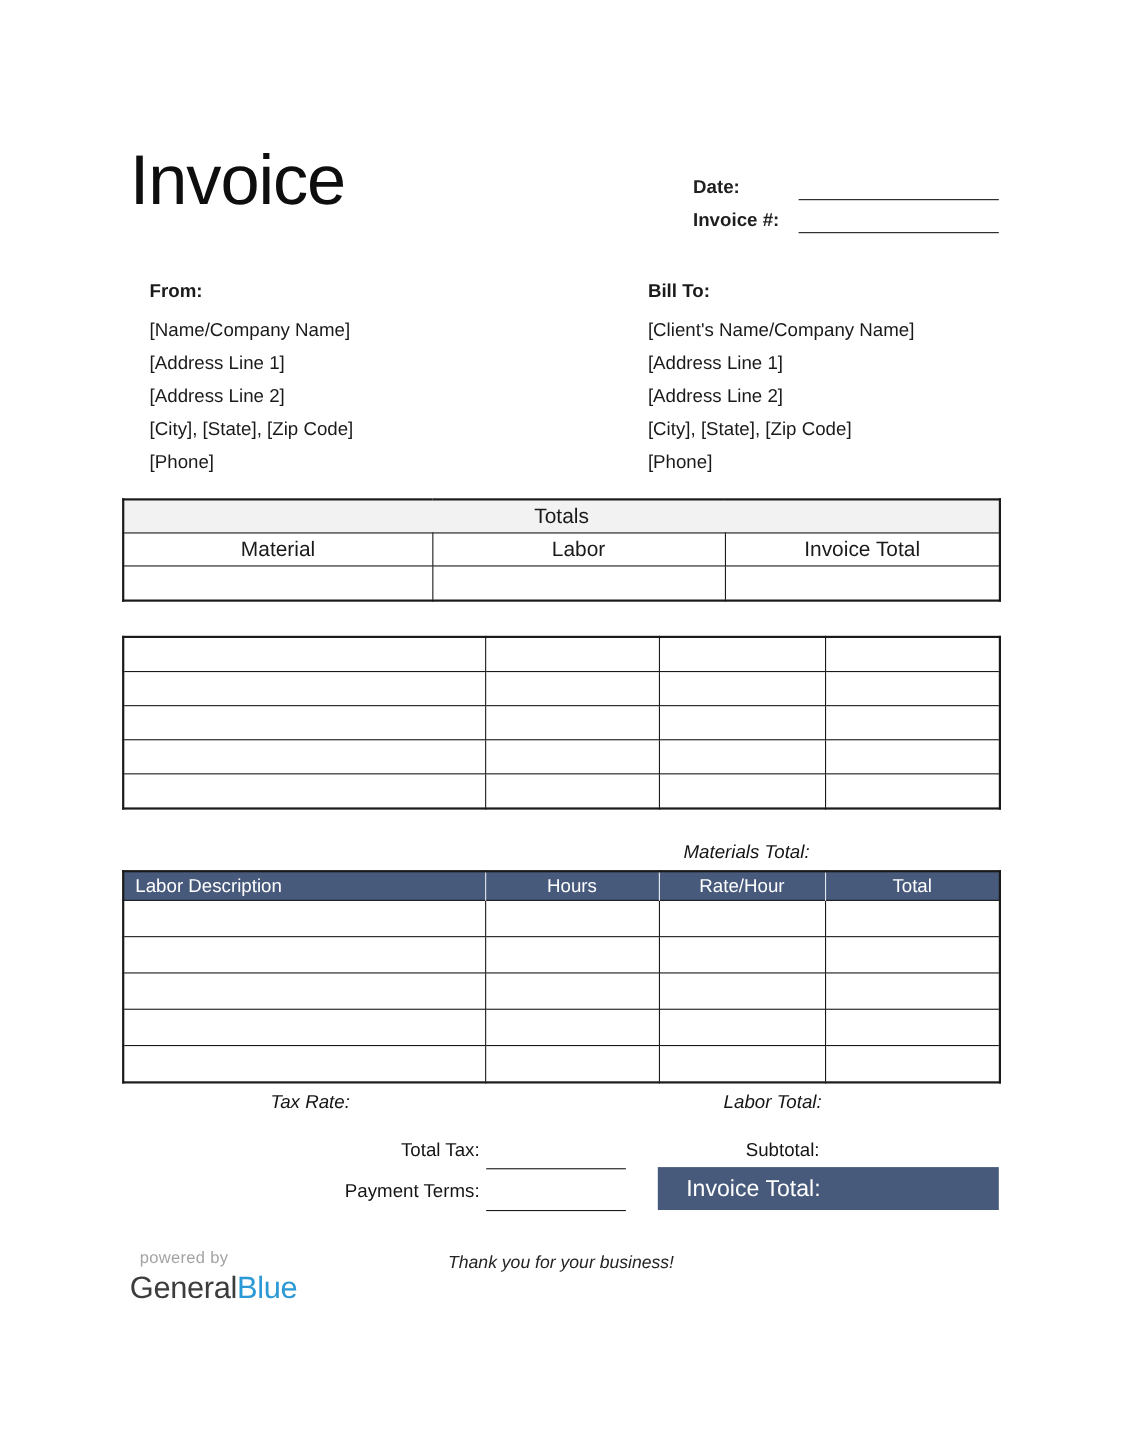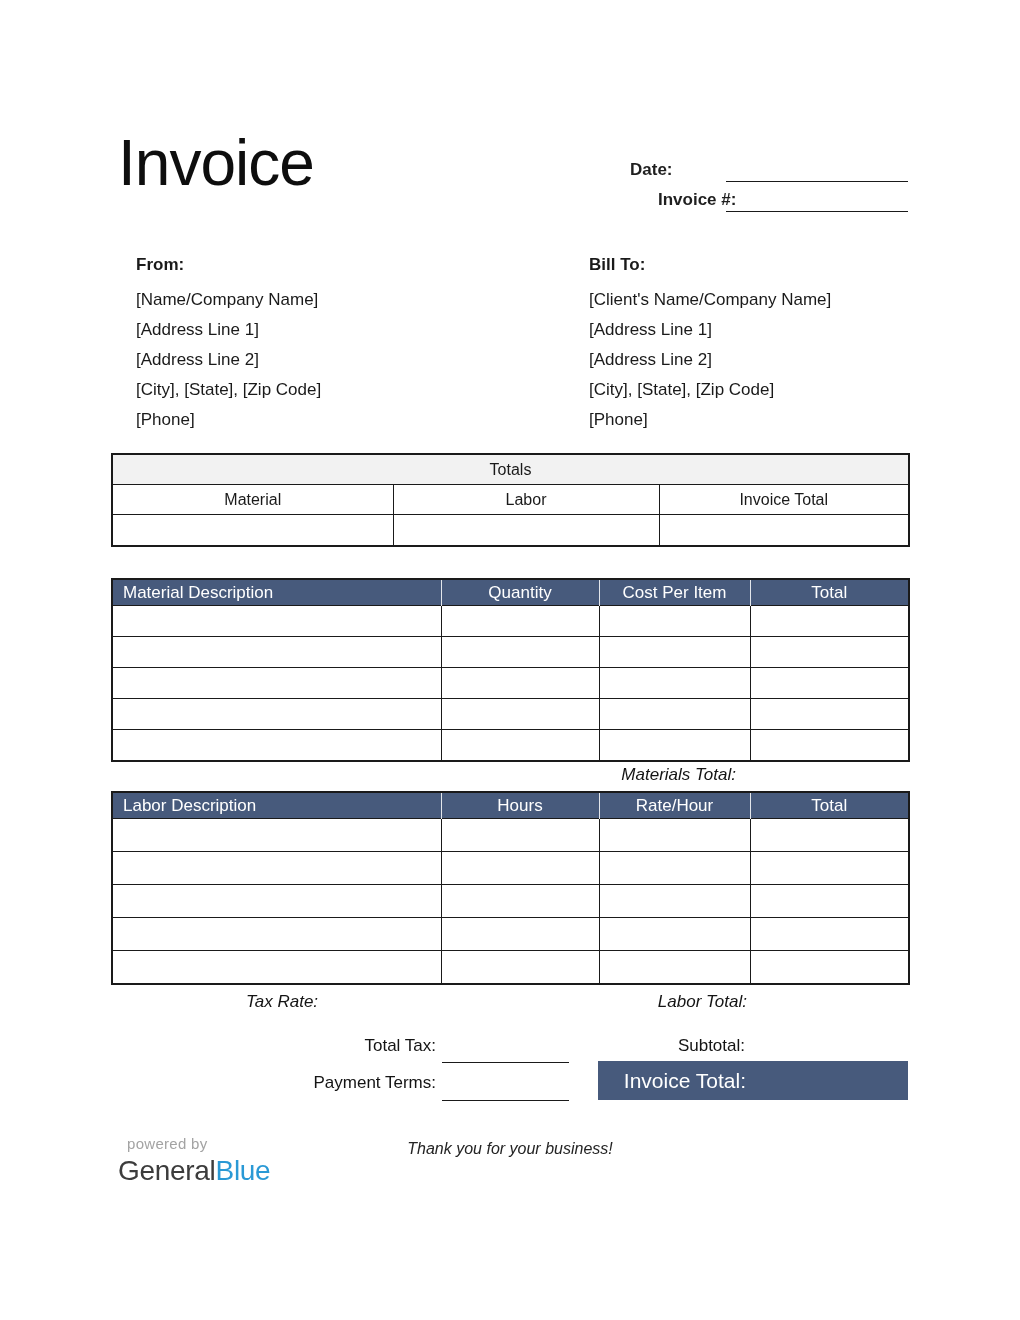--- a/index.html
+++ b/index.html
@@ -12,21 +12,21 @@
   .title{left:118px;top:128px;font-size:64px;line-height:1.1;letter-spacing:-1px;color:#0e0e0e;}
   
   .meta-label{font-size:17px;color:#1f1f1f;font-weight:bold;}
   .rule{height:0;border-top:1.6px solid #1a1a1a;}
   
   .party .party-label{font-weight:bold;line-height:20px;margin-bottom:10px;}
   .party .party-line{line-height:30px;}
   
   table{border-collapse:collapse;table-layout:fixed;}
   .totals-table{border:2px solid #1a1a1a;}
-  .totals-table td{border:1px solid #1a1a1a;text-align:center;font-size:16px;padding:0;}
+  .totals-table td{border:1px solid #1a1a1a;text-align:center;font-size:19px;padding:0;}
   .totals-title-row td{background:#f2f2f2;height:29px;}
   .totals-head-row td{height:29px;}
   .totals-value-row td{height:30px;}
   .items-table{border:2px solid #1a1a1a;}
   .items-table th{
     background:#475a7c;color:#ffffff;font-weight:normal;font-size:17px;
     padding:0;height:25px;text-align:center;
   }
   .items-table th:first-child{text-align:left;padding-left:10px;}
   .items-table th + th{border-left:1px solid rgba(255,255,255,0.85);}
@@ -48,21 +48,21 @@
   .thank-you{left:0;width:1020px;text-align:center;font-style:italic;font-size:16px;color:#242424;}
 </style>
 </head>
 <body>
 
 <div class="abs title">Invoice</div>
 
 <div class="abs meta-label" style="left:630px;top:160px;">Date:</div>
 <div class="abs meta-label" style="left:730px;top:160px;"></div>
 <div class="abs rule" style="left:726px;top:181px;width:182px;"></div>
-<div class="abs meta-label" style="left:630px;top:190px;margin-left:28px;">Invoice #:</div>
+<div class="abs meta-label" style="left:630px;top:190px;">Invoice #:</div>
 <div class="abs meta-label" style="left:730px;top:190px;"></div>
 <div class="abs rule" style="left:726px;top:211px;width:182px;"></div>
 
 <div class="abs party" style="left:136px;top:255px;">
   <div class="party-label">From:</div>
   <div class="party-line">[Name/Company Name]</div>
   <div class="party-line">[Address Line 1]</div>
   <div class="party-line">[Address Line 2]</div>
   <div class="party-line">[City], [State], [Zip Code]</div>
   <div class="party-line">[Phone]</div>
@@ -101,26 +101,20 @@
   </table>
 
 <table class="abs items-table materials-table" style="left:111px;top:578px;width:797px;">
   <colgroup>
       <col style="width:329px">
       <col style="width:158px">
       <col style="width:151px">
       <col style="width:159px">
     </colgroup>
   <tbody>
-      <tr>
-    <th>Material Description</th>
-    <th>Quantity</th>
-    <th>Cost Per Item</th>
-    <th>Total</th>
-  </tr>
   <tr>
         <td></td>
         <td></td>
         <td></td>
         <td></td>
       </tr>
   <tr>
         <td></td>
         <td></td>
         <td></td>

